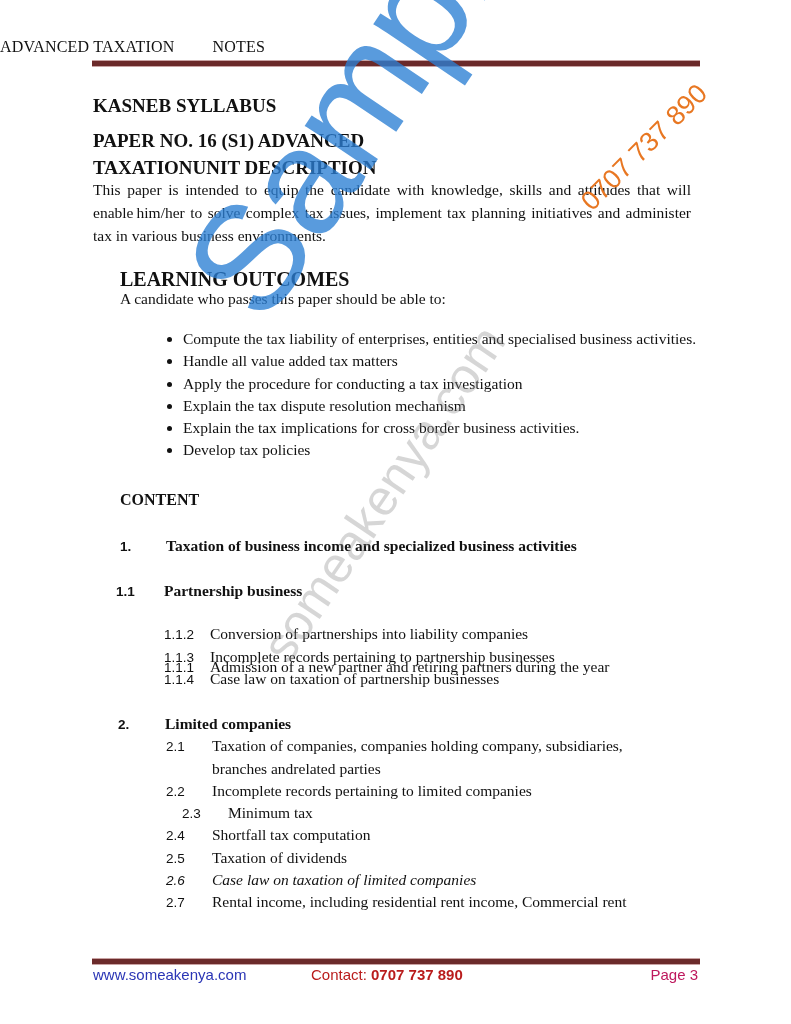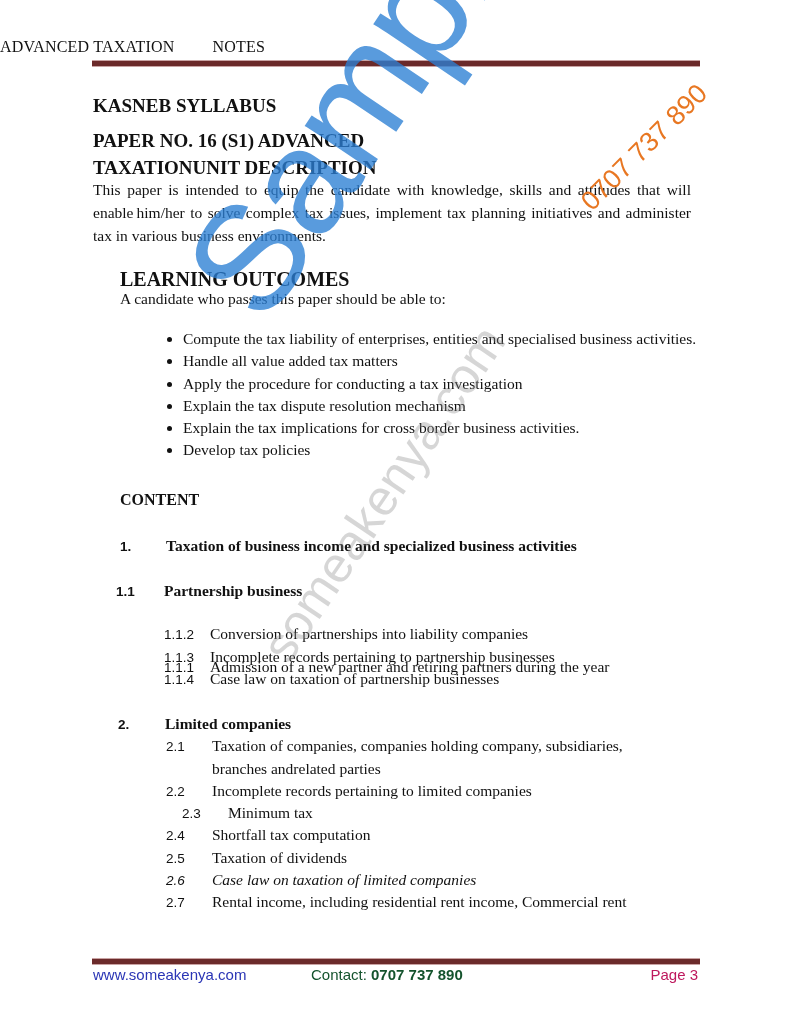--- a/index.html
+++ b/index.html
@@ -29,21 +29,21 @@
                white-space: nowrap; pointer-events: none; letter-spacing: -2px; }
   .wm-site { position: absolute; left: 250px; top: 640px; font-family: "Liberation Sans", "DejaVu Sans", sans-serif;
              font-size: 50px; color: #8c8c8c; opacity: 0.35; transform: rotate(-56deg); transform-origin: left top;
              white-space: nowrap; pointer-events: none; }
   .wm-phone { position: absolute; left: 575px; top: 195px; font-family: "Liberation Sans", "DejaVu Sans", sans-serif;
               font-size: 27px; color: #e87722; transform: rotate(-45deg); transform-origin: left top;
               white-space: nowrap; pointer-events: none; }
   .footer { position: absolute; top: 966px; left: 93px; width: 605px; height: 22px;
             font-family: "Liberation Sans", "DejaVu Sans", sans-serif; font-size: 15px; }
   .footer .site { position: absolute; left: 0; color: #2a35b5; }
-  .footer .contact { position: absolute; left: 218px; color: #14532d; }
+  .footer .contact { position: absolute; left: 218px; color: #b91c1c; }
   .footer .contact b { font-weight: bold; }
   .footer .page { position: absolute; right: 0; color: #be185d; }
 </style>
 </head>
 <body>
 
 <div class="page-header-title">
   <span>ADVANCED TAXATION</span><span class="gap"></span><span>NOTES</span>
 </div>
 <div class="rule top"></div>

